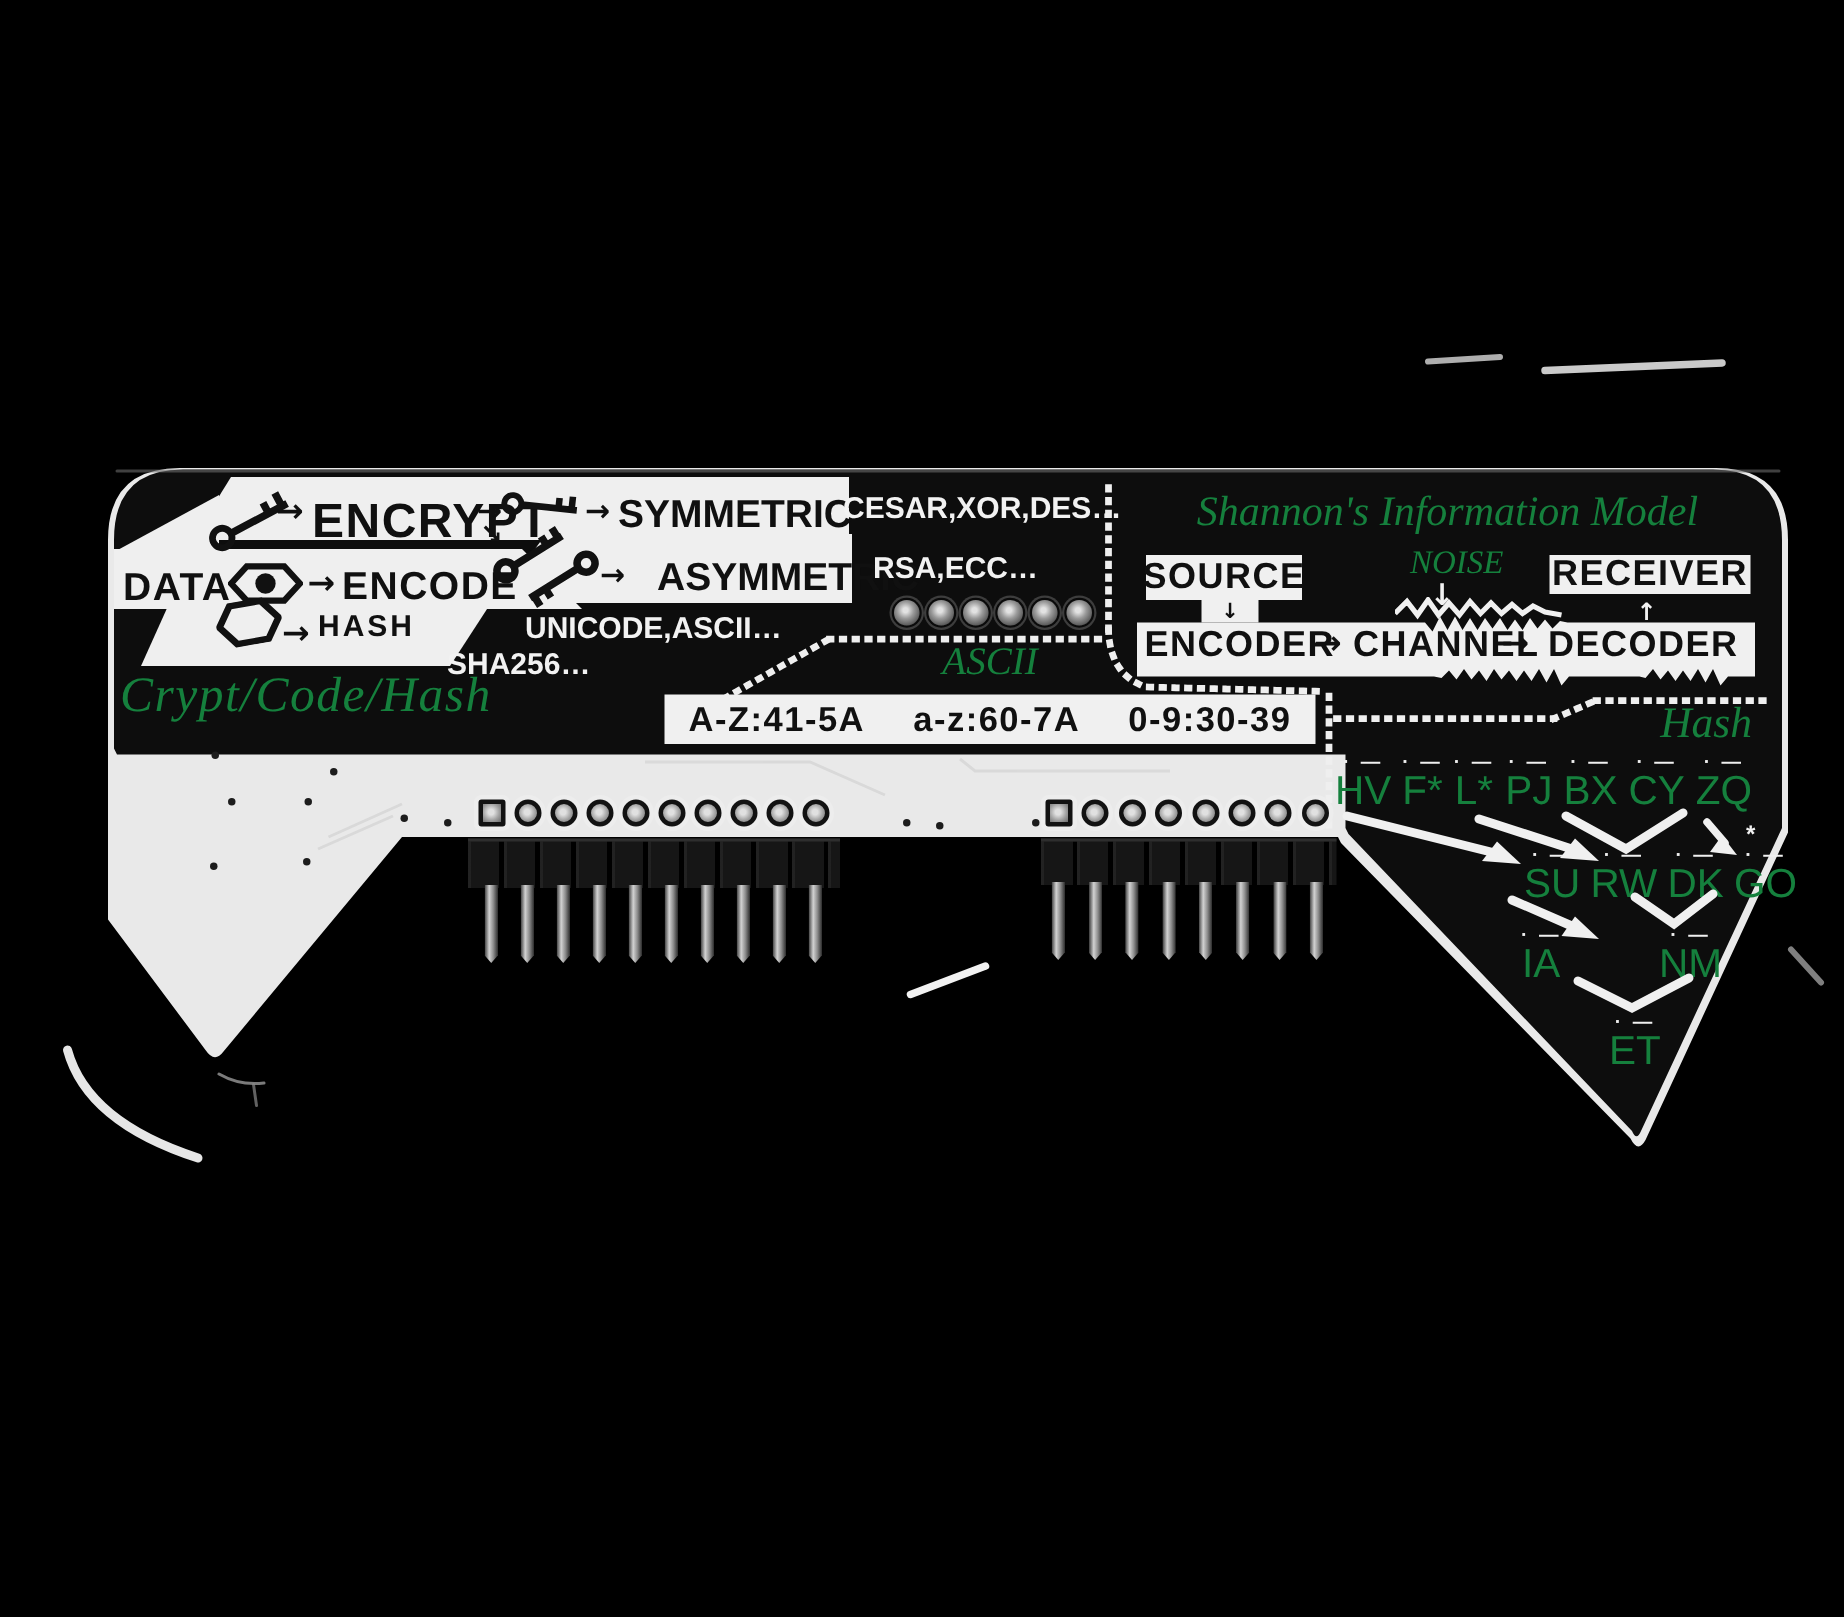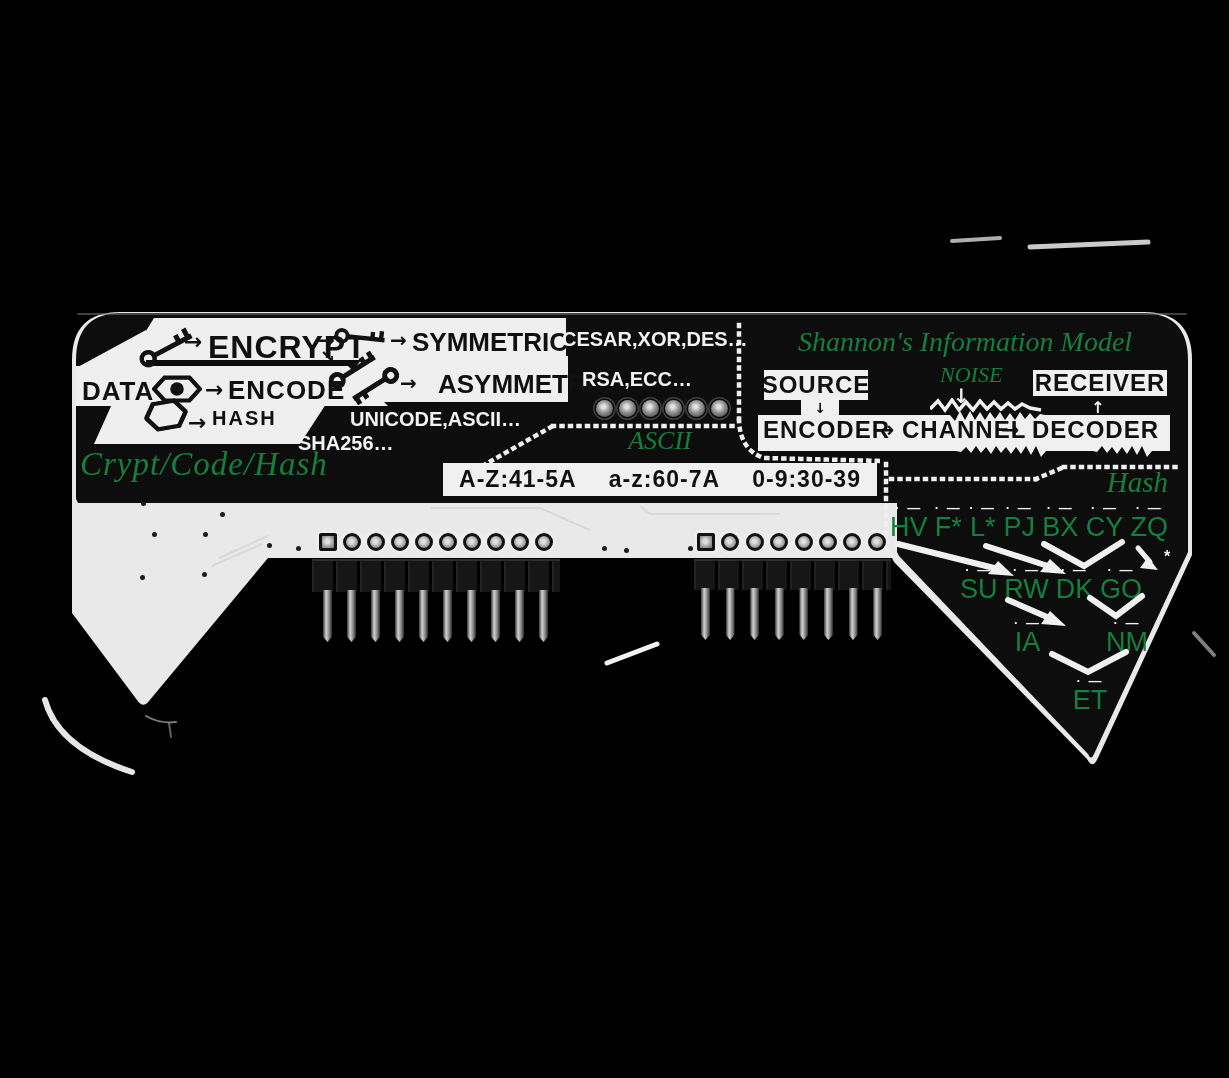--- a/index.html
+++ b/index.html
@@ -203,21 +203,21 @@
     <div class="mcell">
         <span class="mark">· —</span>
         <span class="mlabel">CY</span>
       </div>
     <div class="mcell">
         <span class="mark">· —</span>
         <span class="mlabel">ZQ</span>
       </div>
   </div>
 
-  <div class="cell-row" style="left:960px;top:565px;width:182px;">
+  <div class="cell-row" style="left:1016px;top:565px;width:182px;">
     <div class="mcell">
         <span class="mark">· —</span>
         <span class="mlabel">SU</span>
       </div>
     <div class="mcell">
         <span class="mark">· —</span>
         <span class="mlabel">RW</span>
       </div>
     <div class="mcell">
         <span class="mark">· —</span>

